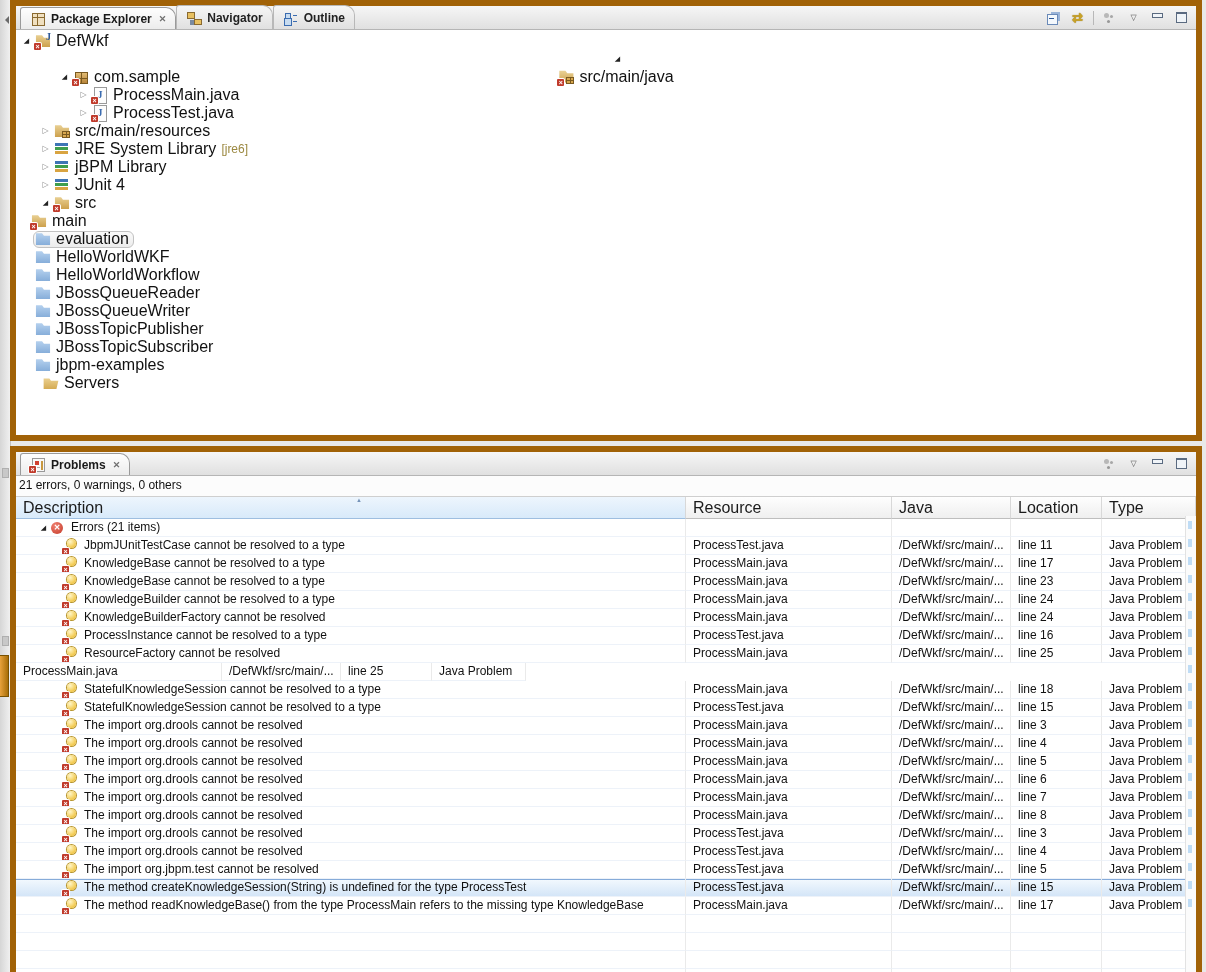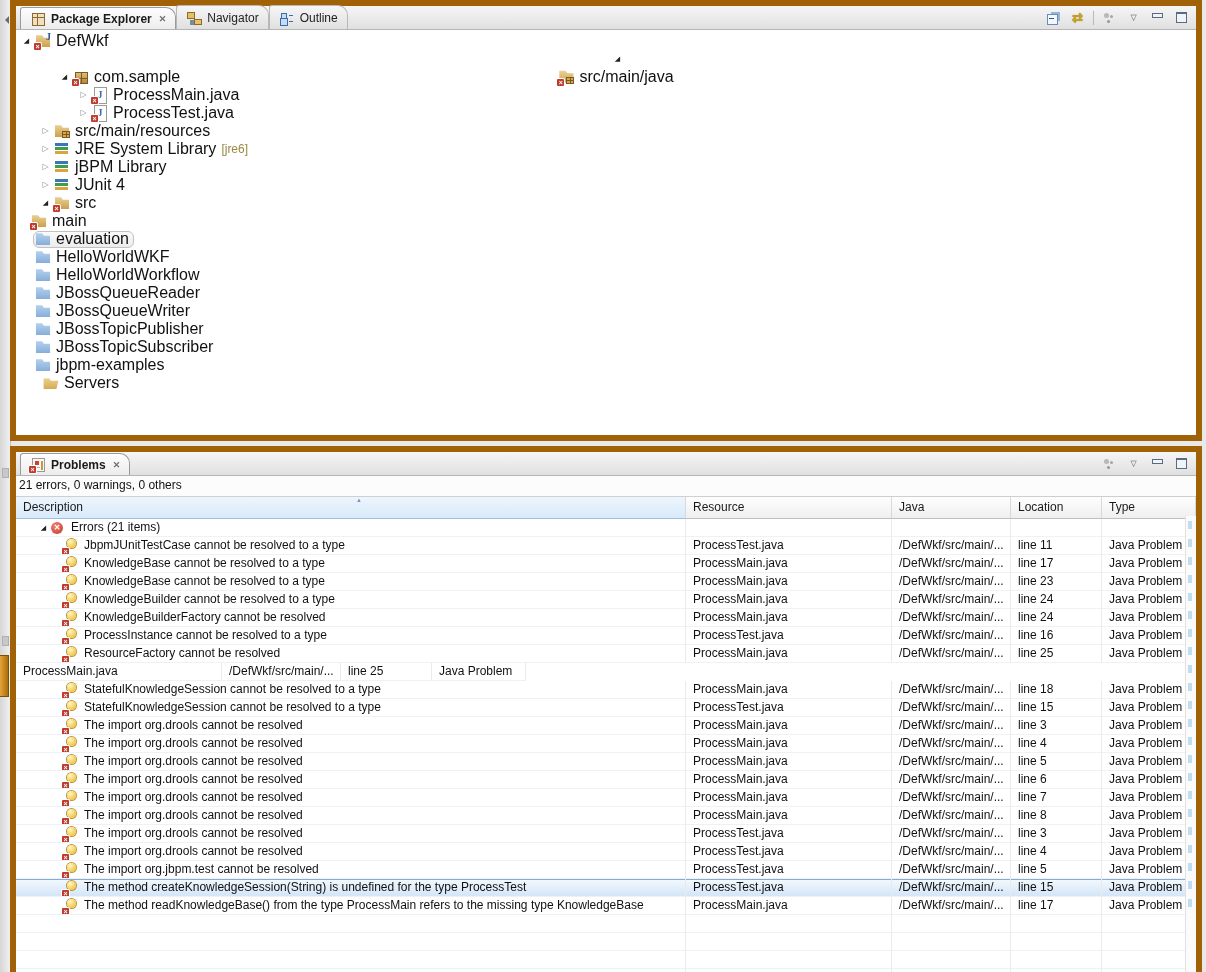--- a/index.html
+++ b/index.html
@@ -14,21 +14,21 @@
     background:linear-gradient(90deg,#E8A23C,#A86E08);border:1px solid #7A5200;border-left:none;}
   .trim-nub{position:absolute;left:2px;width:5px;height:8px;background:#C8C8C8;border:1px solid #AFAFAF;}
 
   
   .view{position:absolute;background:#fff;border:6px solid #a16207;box-sizing:border-box;}
   .tabstrip{position:relative;height:23px;background:linear-gradient(#F6F6F6,#E0E0E0);
     border-bottom:1px solid #B5B5B5;display:flex;align-items:flex-end;padding-left:4px;}
   .tab{display:flex;align-items:center;gap:5px;padding:0 9px;height:22px;box-sizing:border-box;
     border:1px solid #9A9A9A;border-bottom:none;border-radius:3px 10px 0 0;
     background:linear-gradient(#FEFEFE,#ECECEC);font-size:12px;font-weight:bold;color:#1a1a1a;white-space:nowrap;}
-  .tab.inactive{height:24px;font-weight:normal;background:transparent;border-color:#B8B8B8;color:#222;}
+  .tab.inactive{height:24px;font-weight:bold;background:transparent;border-color:#B8B8B8;color:#222;}
   .tabclose{font-size:9px;color:#707070;margin-left:2px;}
   .viewtools{position:absolute;right:6px;top:3px;display:flex;align-items:center;gap:7px;height:17px;}
   .sep{width:1px;height:14px;background:#B8B8B8;}
 
   
   .i{position:relative;width:16px;height:16px;display:inline-block;flex:0 0 16px;}
   .i.err::after{content:'×';position:absolute;left:-1px;bottom:-1px;width:7px;height:7px;line-height:7px;
     font-size:7px;font-weight:bold;color:#fff;background:#C03A2B;border-radius:1px;text-align:center;
     box-shadow:0 0 0 1px #fff;}
   .jmark{position:absolute;right:0px;top:-2px;font:bold 10px "Liberation Serif",serif;color:#2B5797;}
@@ -108,21 +108,21 @@
     box-sizing:border-box;border:1px solid transparent;}
   .selwrap.sel{background:linear-gradient(#FAFAFA,#ECECEC);border-color:#C2C2C2;border-radius:6px;}
   .tlabel{font-size:16px;color:#111;}
   .tsuffix{font-size:12px;color:#9B8840;}
 
   
   #summarybar{height:20px;line-height:19px;background:#FCFCFC;border-bottom:1px solid #CFCFCF;
     padding-left:3px;font-size:12px;color:#111;}
   #phead{display:flex;height:22px;position:relative;}
   .hcell{box-sizing:border-box;border-right:1px solid #D8D8D8;border-bottom:1px solid #BEBEBE;
-    background:linear-gradient(#FEFEFE,#EFEFEF);font-size:12px;padding:0 7px;line-height:21px;color:#1a1a1a;}
+    background:linear-gradient(#FEFEFE,#EFEFEF);font-size:16px;padding:0 7px;line-height:21px;color:#1a1a1a;}
   .hcell.sorted{background:linear-gradient(#EDF5FD,#D8EAFA);border-bottom-color:#9EBEE0;}
   .sortarrow{position:absolute;left:340px;top:0px;font-size:6px;color:#7593B9;}
   .c0{width:670px;}.c1{width:206px;}.c2{width:119px;}.c3{width:91px;}.c4{width:94px;}
   #pbody{position:relative;}
   .prow{display:flex;height:18px;box-sizing:border-box;}
   .pc{box-sizing:border-box;border-right:1px solid #EAEAEA;border-bottom:1px solid #EDF2F9;
     padding:0 7px;font-size:12px;line-height:17px;color:#111;overflow:hidden;white-space:nowrap;
     display:flex;align-items:center;}
   .pc .i{margin-right:5px;}
   .prow.psel{background:linear-gradient(#F3F9FE,#D2E4F7);

